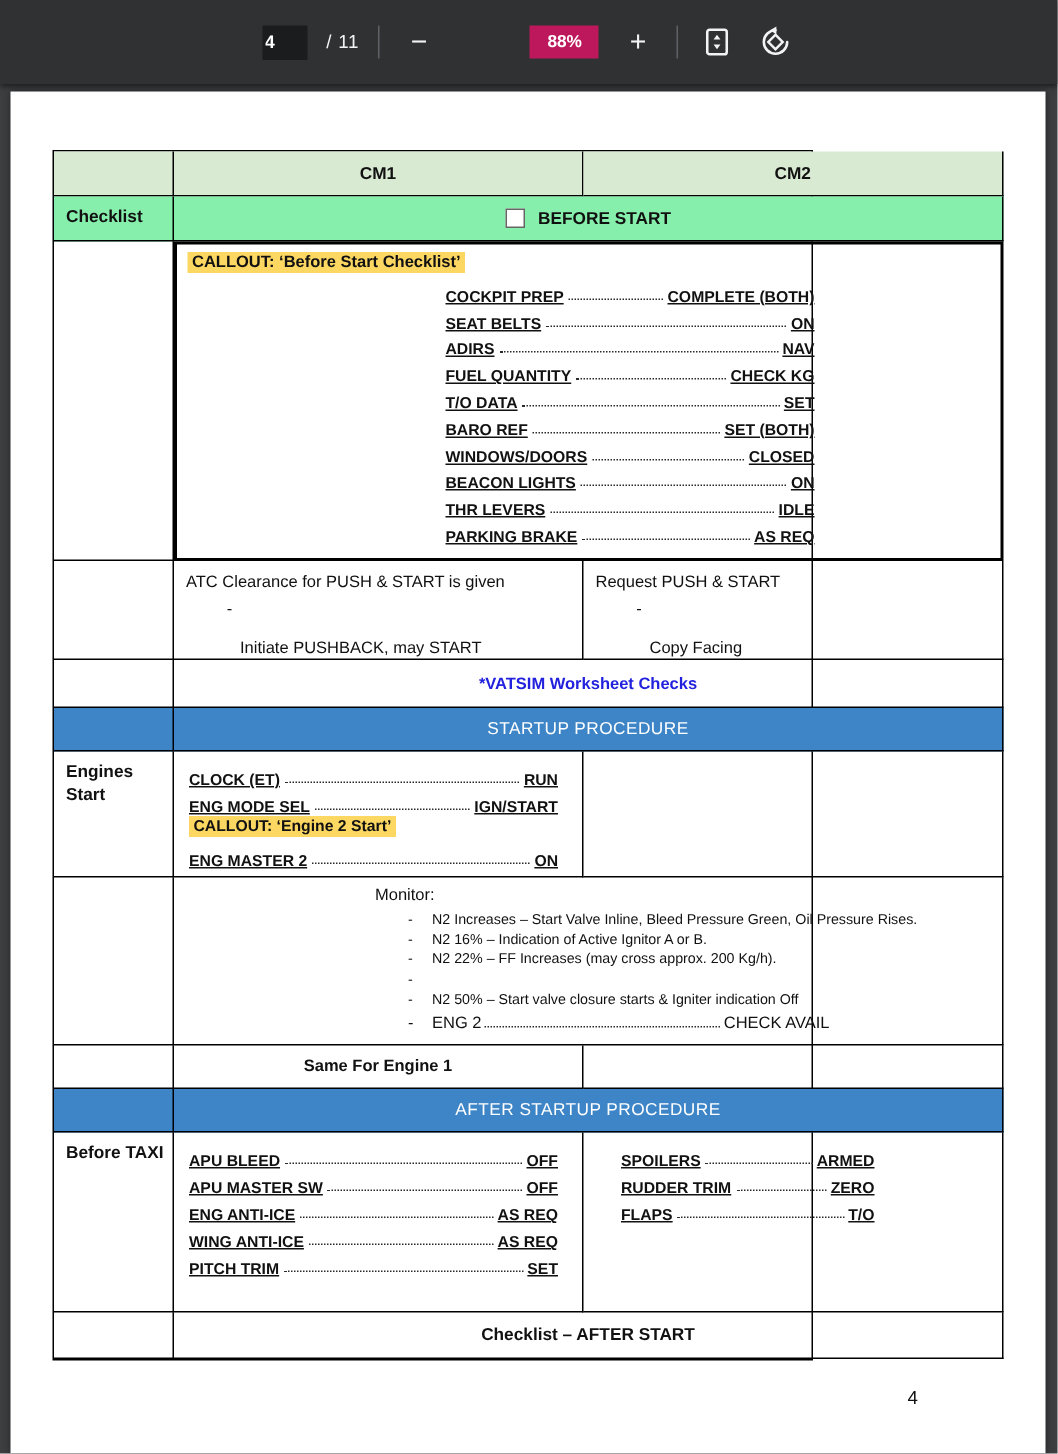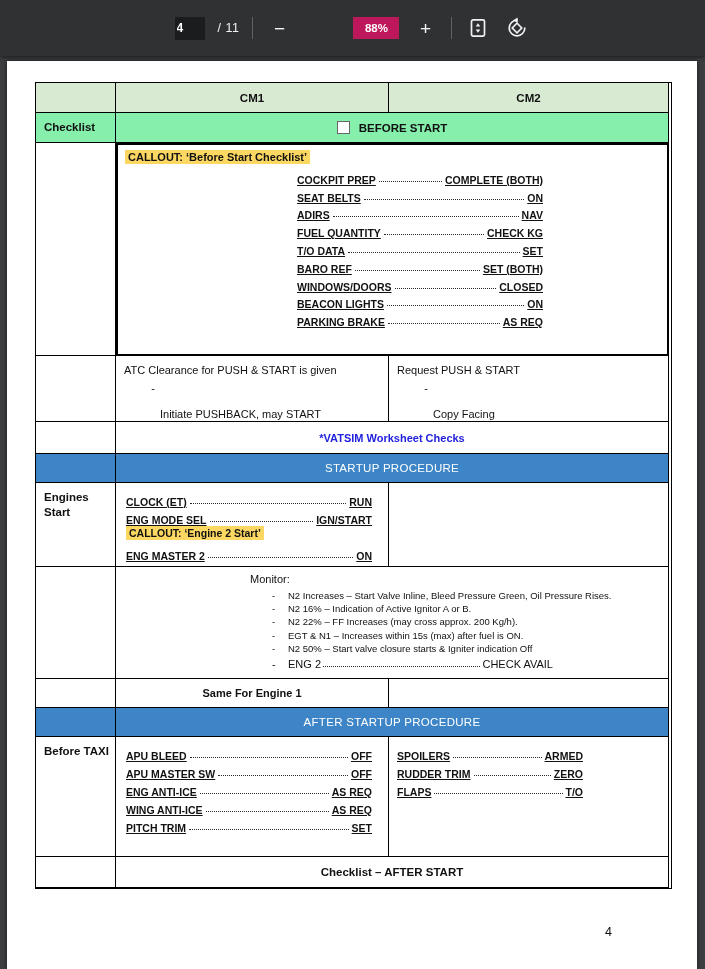--- a/index.html
+++ b/index.html
@@ -22,21 +22,21 @@
   .zoombox{background:#be185d;color:#fff;font-size:11.5px;font-weight:bold;
     width:46px;height:22px;display:flex;align-items:center;justify-content:center;margin-left:48px;}
   .iconbtn svg{display:block;}
   
   .page{
     position:absolute;top:61px;left:7px;width:690px;height:908px;
     background:#ffffff;box-shadow:0 0 5px rgba(0,0,0,.55);
   }
   
   .tbl{
-    position:absolute;left:28px;top:21px;width:637px;
+    position:absolute;left:28px;top:39px;width:507px;
     display:grid;box-sizing:border-box;
     grid-template-columns:80px 273px 280px;
     grid-template-rows:30px 30px 213px 66px 32px 29px 84px 112px 29px 29px 120px 31px;
     border:1.5px solid #000;
     color:#111;
   }
   .cell{border-right:1px solid #000;border-bottom:1px solid #000;box-sizing:border-box;
     font-size:11px;overflow:hidden;}
   .span2{grid-column:span 2;}
   .green{background:#d9ead3;}
@@ -71,21 +71,21 @@
   .mon{padding:6px 8px 0 134px;}
   .mon-title{font-size:11px;}
   .mon-ul{margin-top:4px;}
   .mon-li{display:flex;font-size:9.5px;line-height:13.2px;}
   .mon-li .bm{width:16px;margin-left:20px;text-align:left;padding-left:2px;}
   .eng2row{display:flex;align-items:flex-end;font-size:11px;margin-top:3px;white-space:nowrap;}
   .eng2row .bm{width:16px;margin-left:20px;text-align:left;padding-left:2px;}
   .eng2in{display:flex;align-items:flex-end;width:265px;}
   .eng2in .dots{flex:1;border-bottom:1.6px dotted #2a2a2a;margin:0 2px 3px 2px;}
   .cm2-items{width:186px;margin:7px 0 0 8px;}
-  .cm2-items .ditem{height:18px;}
+  .cm2-items .ditem{height:18px;margin-left:17px;}
   
   .pageno{position:absolute;left:598px;top:864px;font-size:12.5px;color:#111;}
 </style>
 </head>
 <body>
 
 <div class="toolbar">
   <input class="pgbox" readonly="" value="4" style="">
   <span class="pgtotal">/ 11</span>
   <span class="tdiv"></span>
@@ -168,20 +168,25 @@
             <span>WINDOWS/DOORS</span>
             <span class="dots"></span>
             <span>CLOSED</span>
           </div>
         <div class="ditem">
             <span>BEACON LIGHTS</span>
             <span class="dots"></span>
             <span>ON</span>
           </div>
         <div class="ditem">
+            <span>THR LEVERS</span>
+            <span class="dots"></span>
+            <span>IDLE</span>
+          </div>
+        <div class="ditem">
             <span>PARKING BRAKE</span>
             <span class="dots"></span>
             <span>AS REQ</span>
           </div>
       </div>
     </div>
 
     <div class="cell"></div>
     <div class="cell atc">
       <div>ATC Clearance for PUSH &amp; START is given</div>
@@ -236,21 +241,20 @@
         <div class="mon-li">
             <span class="bm">-</span>
             <span>N2 16% – Indication of Active Ignitor A or B.</span>
           </div>
         <div class="mon-li">
             <span class="bm">-</span>
             <span>N2 22% – FF Increases (may cross approx. 200 Kg/h).</span>
           </div>
         <div class="mon-li">
             <span class="bm">-</span>
-            <span>EGT &amp; N1 – Increases within 15s (max) after fuel is ON.</span>
           </div>
         <div class="mon-li">
             <span class="bm">-</span>
             <span>N2 50% – Start valve closure starts &amp; Igniter indication Off</span>
           </div>
       </div>
       <div class="eng2row">
         <span class="bm">-</span>
         <span class="eng2in">
             <span>ENG 2</span>

